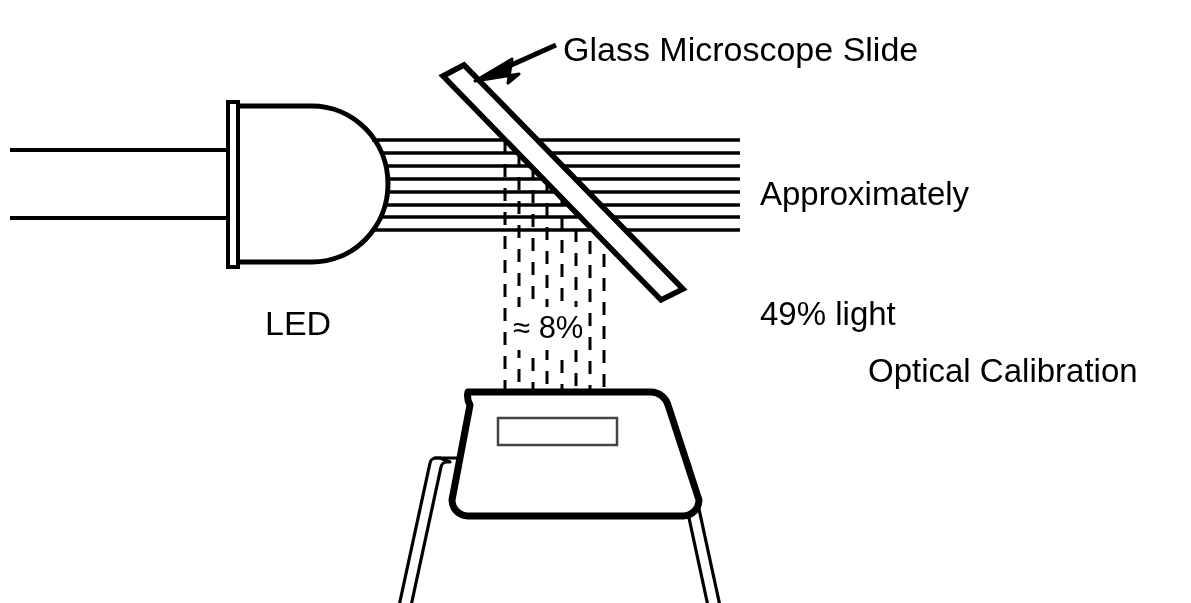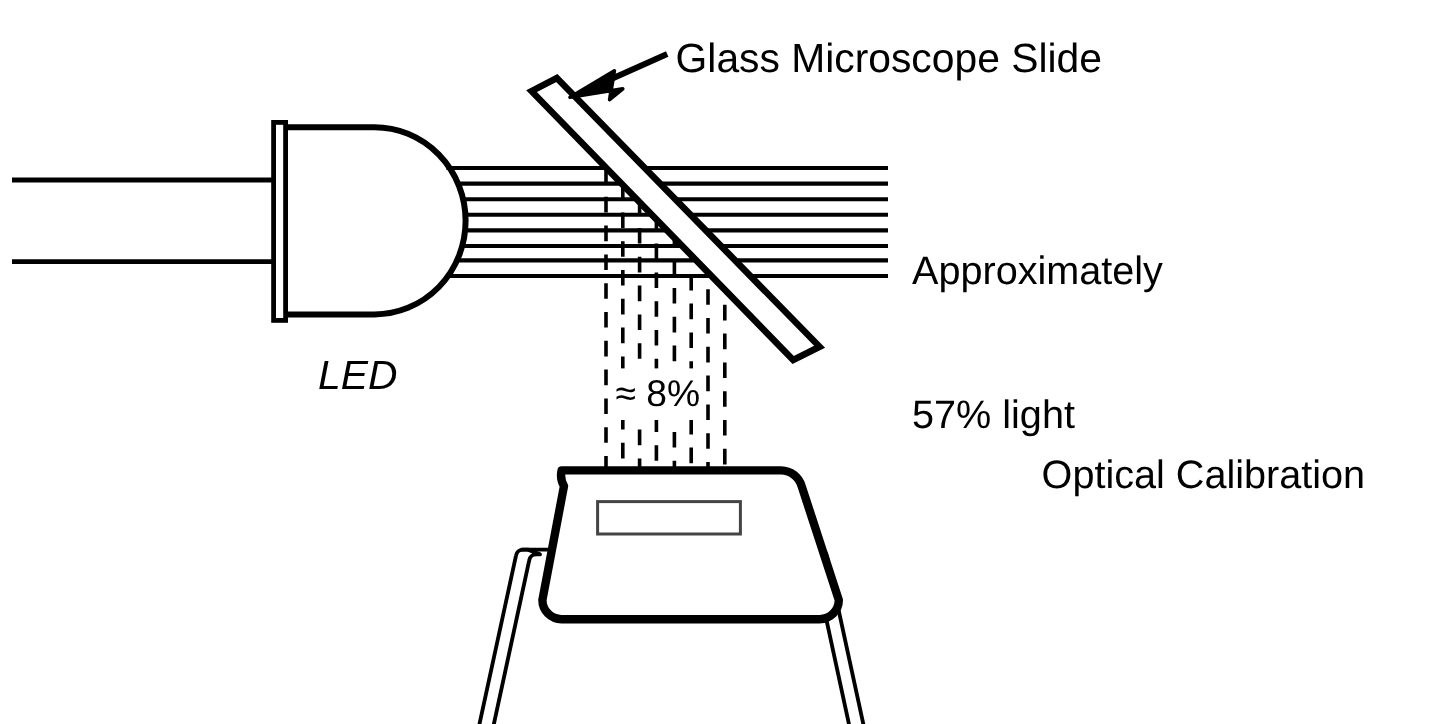--- a/index.html
+++ b/index.html
@@ -31,40 +31,39 @@
     white-space: pre;
     line-height: 1.22;
   }
   .lbl-slide {
     left: 563px;
     top: 12px;
     font-size: 34px;
   }
   .lbl-approx {
     left: 760px;
-    top: 108px;
+    top: 76px;
     font-size: 33px;
   }
   .lbl-approx div { white-space: pre; }
   .lbl-led {
     left: 265px;
-    top: 276px;
+    top: 286px;
     font-size: 34px;
-    font-style: italic;
   }
   .lbl-pct {
     left: 508px;
     top: 290px;
     font-size: 31px;
     background: #ffffff;
     padding: 2px 5px 3px 5px;
   }
   .lbl-optcal {
     left: 868px;
-    top: 359px;
+    top: 334px;
     font-size: 33px;
   }
   .lbl-opt101 {
     left: 497px;
     top: 528px;
     font-size: 33px;
     font-weight: bold;
   }
 </style>
 </head>
@@ -126,21 +125,21 @@
 
       <rect x="498" y="401" width="119" height="27" fill="#ffffff" stroke="#444" stroke-width="2.5"></rect>
     </g>
 
   </svg>
 
   <div class="lbl lbl-slide">Glass Microscope Slide</div>
 
   <div class="lbl lbl-approx">
     <div>Approximately</div>
-    <div>57% light</div>
+    <div>49% light</div>
   </div>
 
   <div class="lbl lbl-led">LED</div>
 
   <div class="lbl lbl-pct">≈ 8%</div>
 
   <div class="lbl lbl-optcal">Optical Calibration</div>
 
 
 </div>

